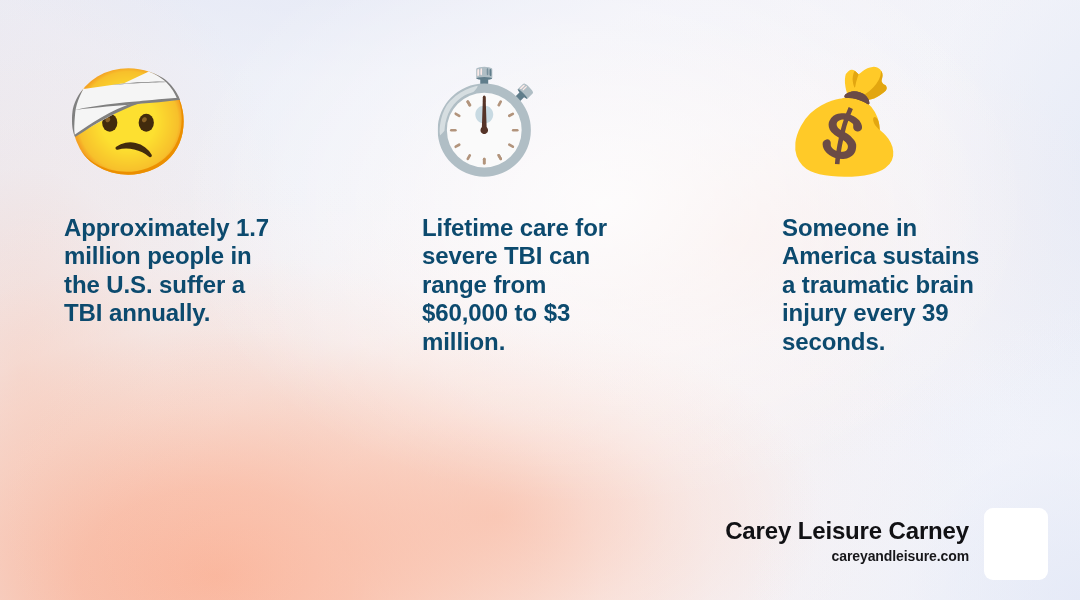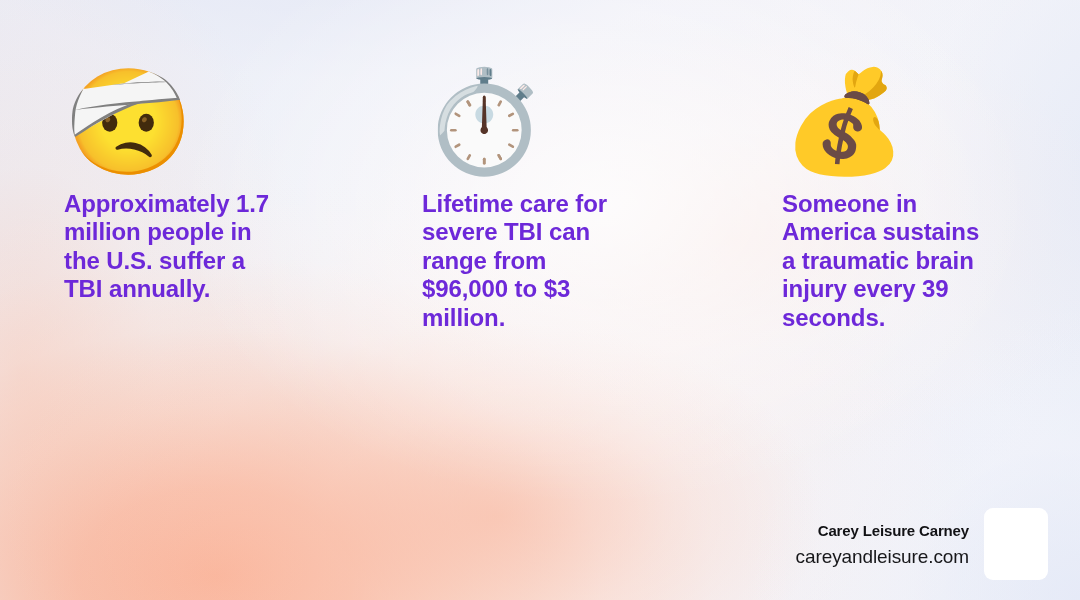--- a/index.html
+++ b/index.html
@@ -122,51 +122,51 @@
     height: 128px;
     font-size: 104px;
     line-height: 120px;
     font-family: "DejaVu Sans", sans-serif;
     user-select: none;
   }
   .stat-2 .stat-icon { font-size: 100px; }
   .stat-3 .stat-icon { font-size: 100px; }
 
   .stat-text {
-    margin-top: 0;
+    margin-top: 24px;
     font-size: 24px;
     line-height: 28.4px;
     font-weight: bold;
     letter-spacing: -0.1px;
-    color: #6d28d9;
+    color: #0c4a6e;
     white-space: pre-line;
   }
 
   
   .footer {
     position: absolute;
     right: 32px;
     bottom: 20px;
     display: flex;
     align-items: center;
     gap: 15px;
   }
   .footer-text {
     text-align: right;
   }
   .brand-name {
-    font-size: 15px;
+    font-size: 24px;
     font-weight: bold;
     letter-spacing: -0.15px;
     color: #111114;
     line-height: 24px;
   }
   .brand-site {
-    font-size: 19px;
-    font-weight: normal;
+    font-size: 14px;
+    font-weight: bold;
     letter-spacing: -0.1px;
     color: #17171a;
     line-height: 27px;
   }
   .brand-logo {
     width: 64px;
     height: 72px;
     background: #ffffff;
     border-radius: 9px;
     flex: none;
@@ -194,21 +194,21 @@
 million people in
 the U.S. suffer a
 TBI annually.</div>
     </div>
 
     <div class="stat stat-2">
       <div class="stat-icon">⏱️</div>
       <div class="stat-text">Lifetime care for
 severe TBI can
 range from
-$96,000 to $3
+$60,000 to $3
 million.</div>
     </div>
 
     <div class="stat stat-3">
       <div class="stat-icon">💰</div>
       <div class="stat-text">Someone in
 America sustains
 a traumatic brain
 injury every 39
 seconds.</div>

